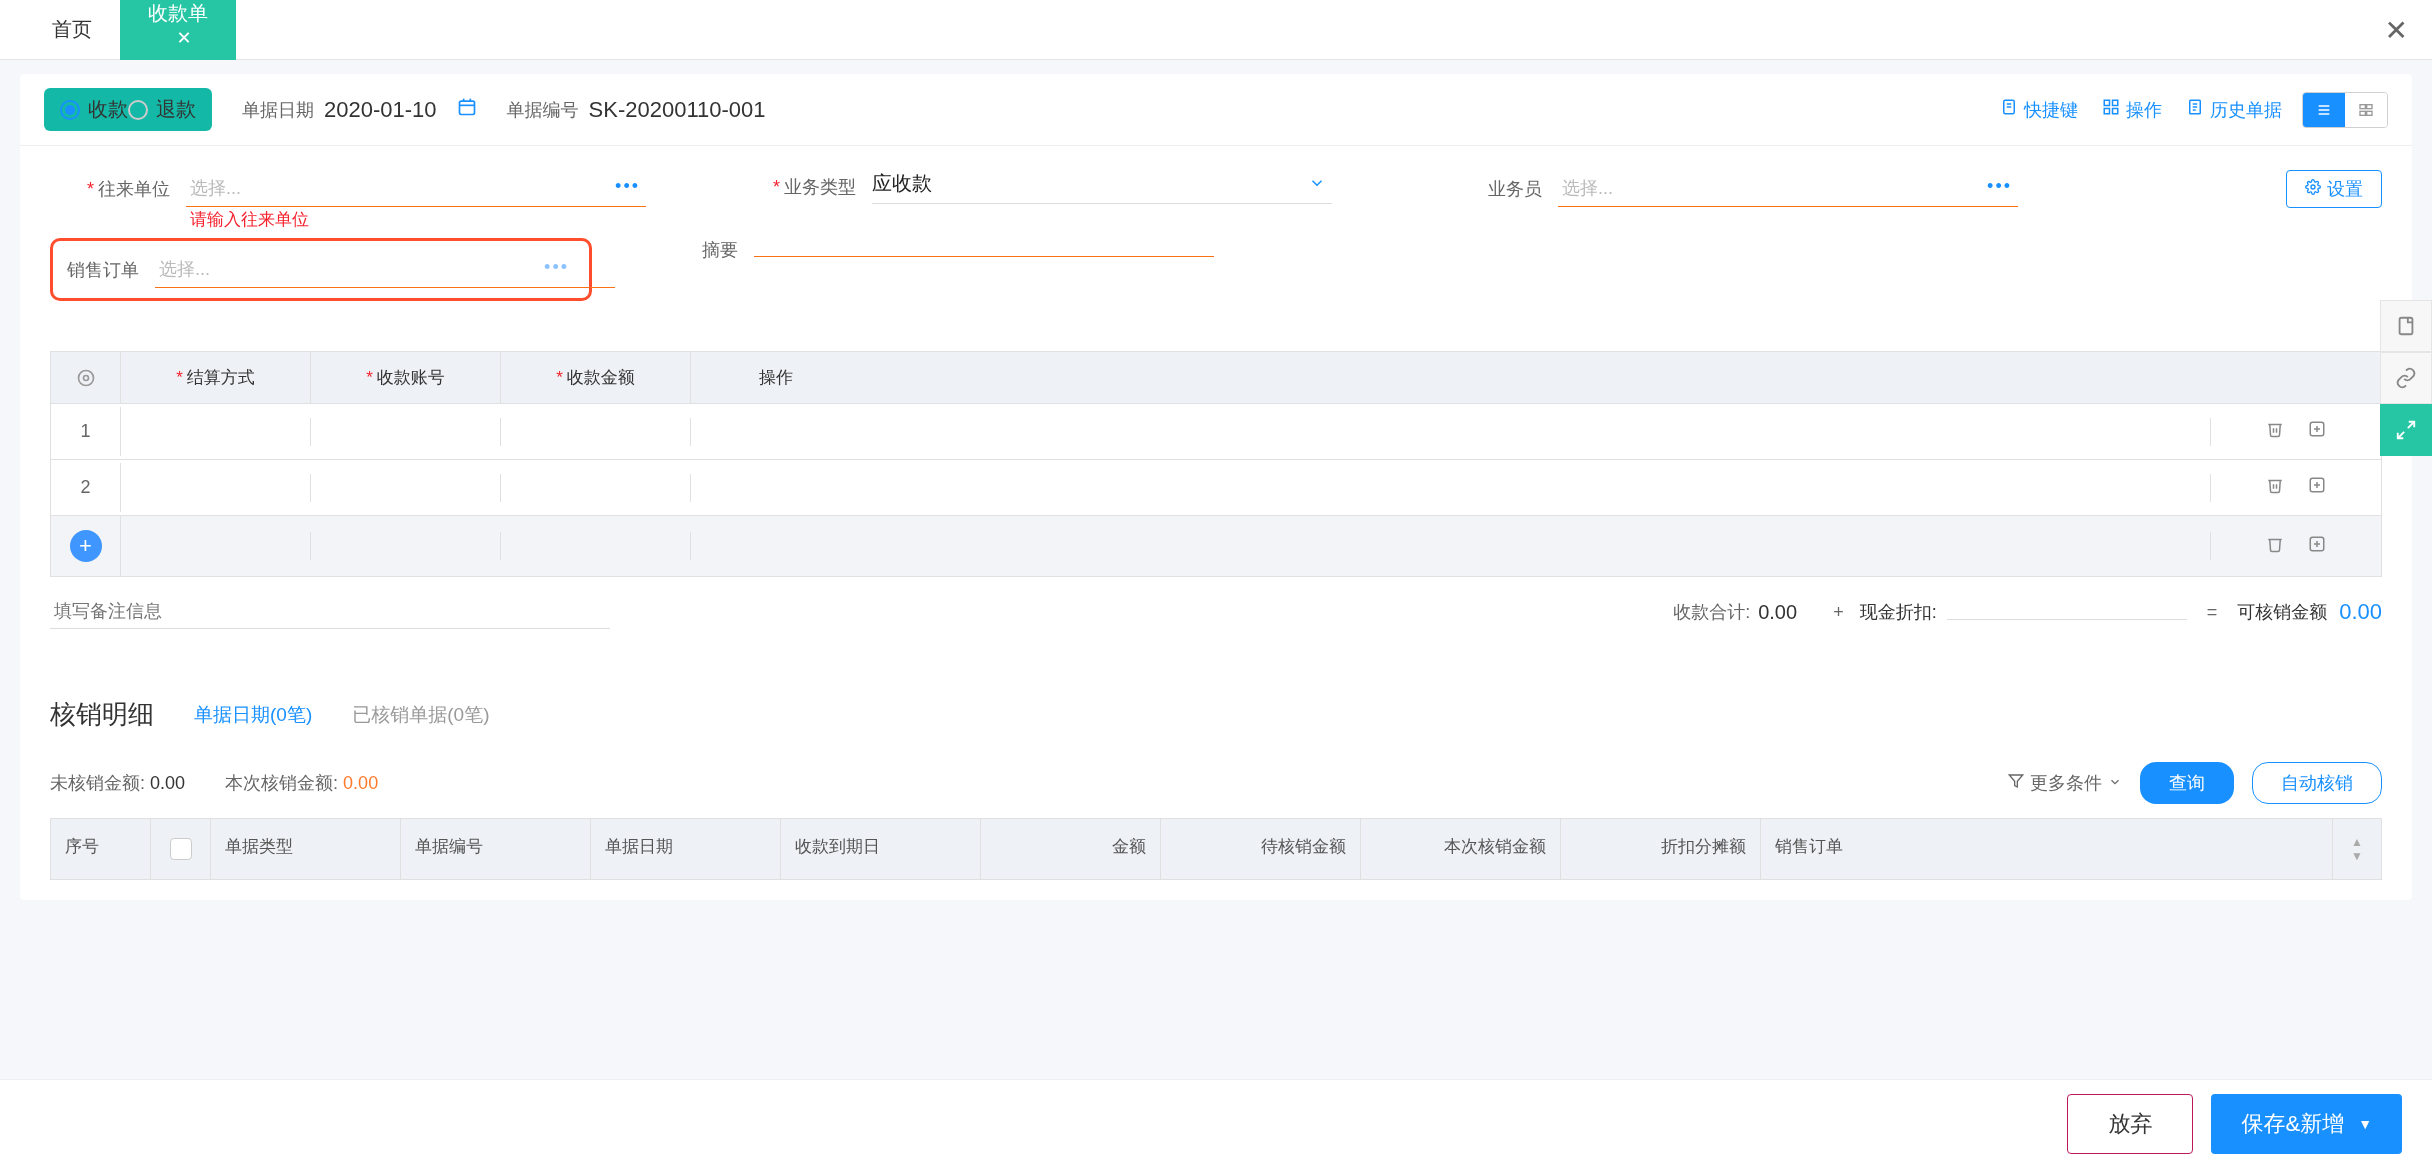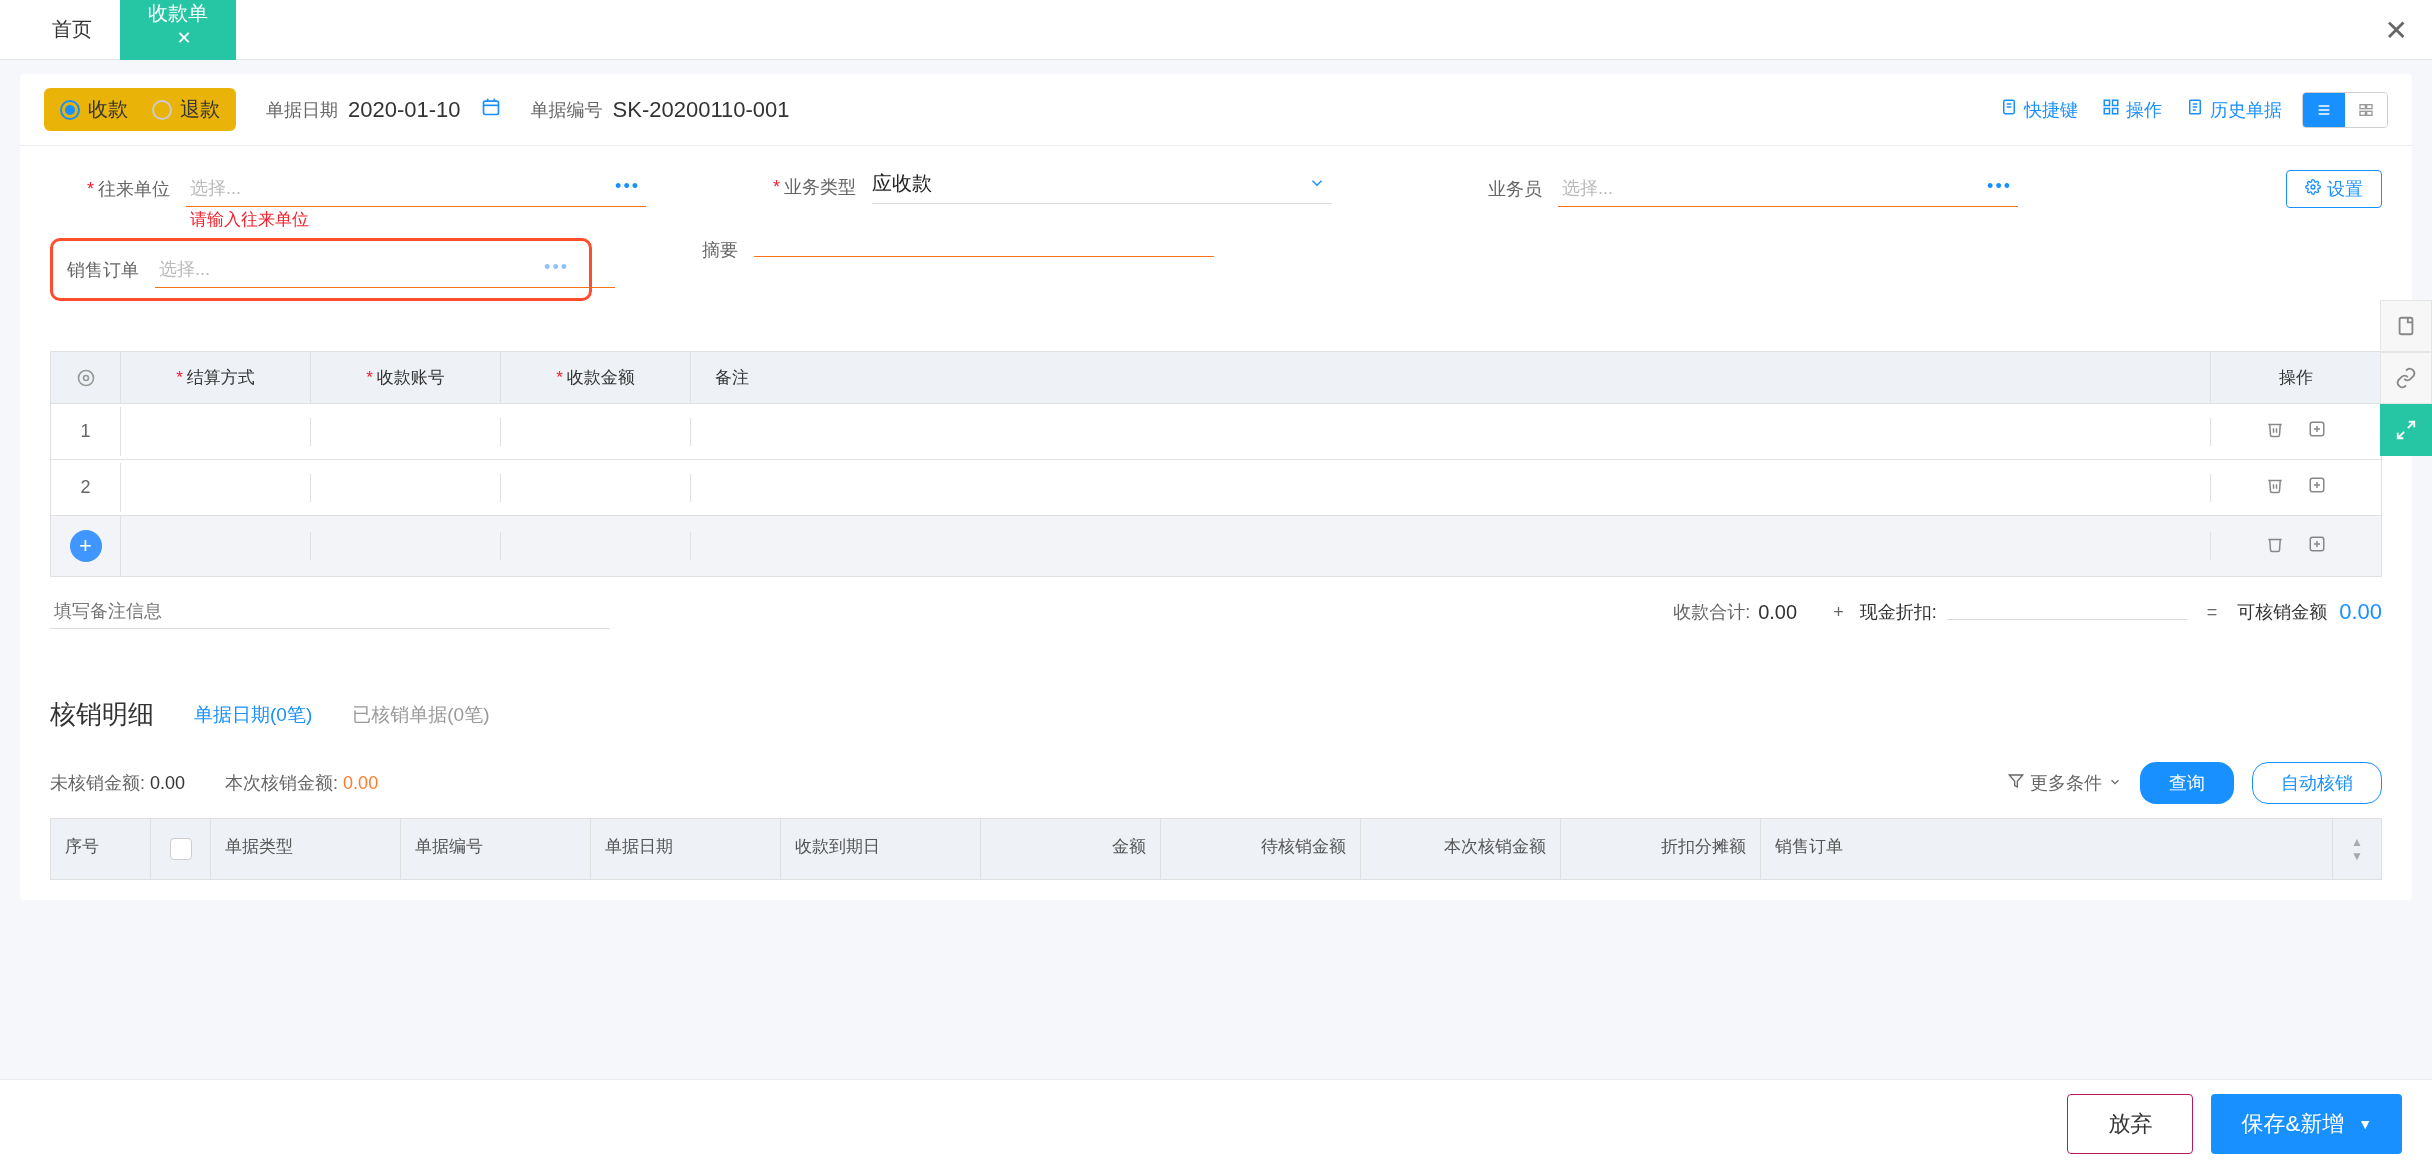--- a/index.html
+++ b/index.html
@@ -12,21 +12,21 @@
 .top-tab { padding: 0 28px; height: 60px; display: flex; align-items: center; font-size: 20px; color: #333; cursor: pointer; }
 .top-tab.active { background: #26c6a5; color: #fff; flex-direction: column; }
 .top-tab .close-x { margin-left: 12px; font-size: 18px; color: #fff; }
 .top-close { position: absolute; right: 24px; top: 14px; font-size: 28px; color: #666; cursor: pointer; }
 
 
 .content { margin: 14px 20px; background: #fff; border-radius: 4px; padding: 0; position: relative; }
 
 
 .header-row { display: flex; align-items: center; padding: 14px 24px; border-bottom: 1px solid #eee; }
-.radio-group { display: flex; align-items: center; gap: 24px; margin-right: 30px; background:#eab308; padding:8px 16px; border-radius:6px;}
+.radio-group { display: flex; align-items: center; margin-right: 30px; background:#14b8a6; padding:8px 16px; border-radius:6px;}
 .radio { display: flex; align-items: center; font-size: 20px; cursor: pointer; }
 .radio-circle { width: 20px; height: 20px; border: 2px solid #ccc; border-radius: 50%; margin-right: 8px; display: flex; align-items: center; justify-content: center; }
 .radio.checked .radio-circle { border-color: #1890ff; }
 .radio.checked .radio-dot { width: 10px; height: 10px; background: #1890ff; border-radius: 50%; }
 .hdr-label { font-size: 18px; color: #666; margin-right: 10px; }
 .hdr-value { font-size: 22px; color: #333; margin-right: 20px; }
 .cal-icon { color: #1890ff; margin-right: 30px; font-size: 20px; }
 .spacer { flex: 1; }
 .toolbar-item { display: flex; align-items: center; color: #1890ff; font-size: 18px; margin-left: 24px; cursor: pointer; }
 .toolbar-item .t-icon { margin-right: 6px; font-size: 18px; }
@@ -295,23 +295,20 @@
             <span>结算方式</span>
           </div>
         <div class="pt-cell pt-c2">
             <span class="req">*</span>
             <span>收款账号</span>
           </div>
         <div class="pt-cell pt-c3">
             <span class="req">*</span>
             <span>收款金额</span>
           </div>
-        <div class="pt-cell pt-c4">
-            <span>备注</span>
-          </div>
         <div class="pt-cell pt-c5">
             <span>操作</span>
           </div>
       </div>
       <div class="pt-row">
         <div class="pt-cell pt-gear">1</div>
         <div class="pt-cell pt-c1"></div>
         <div class="pt-cell pt-c2"></div>
         <div class="pt-cell pt-c3"></div>
         <div class="pt-cell pt-c4"></div>

